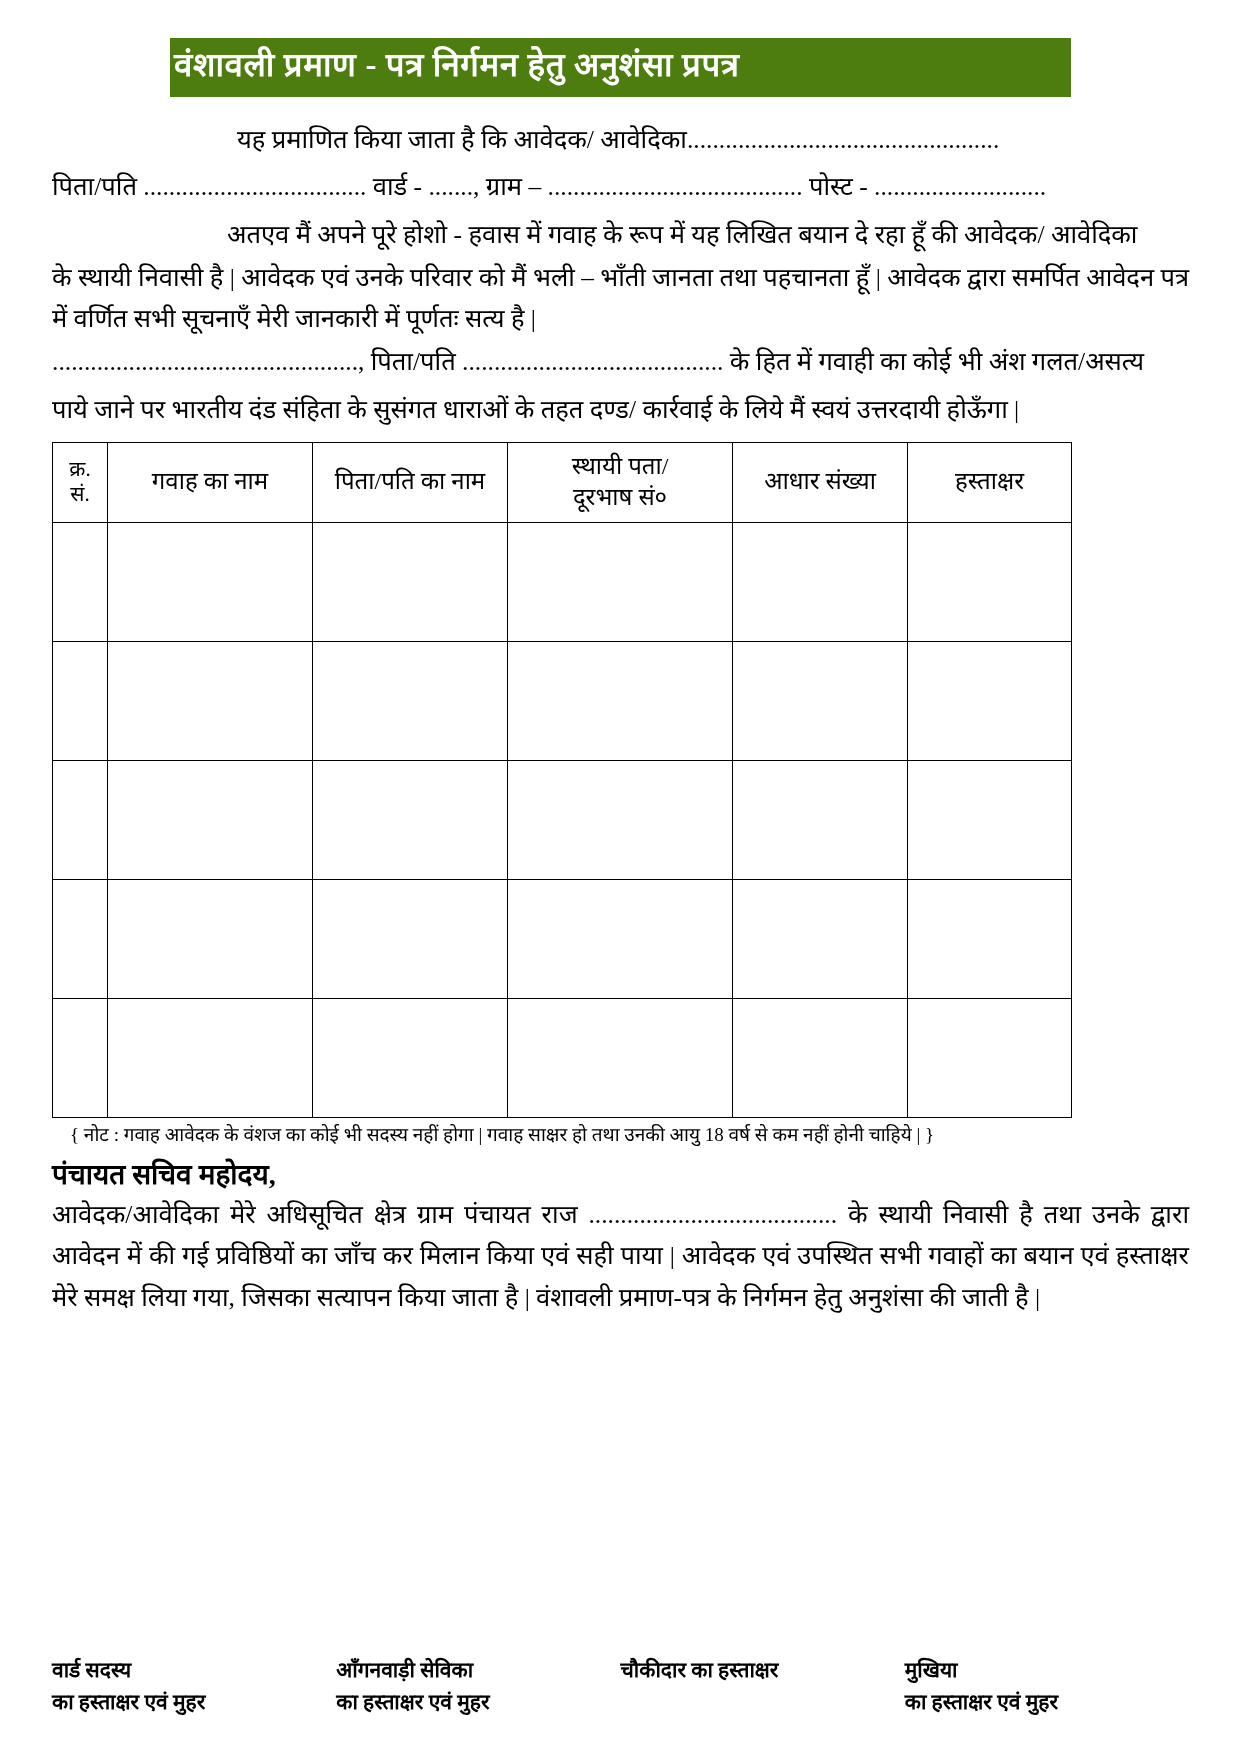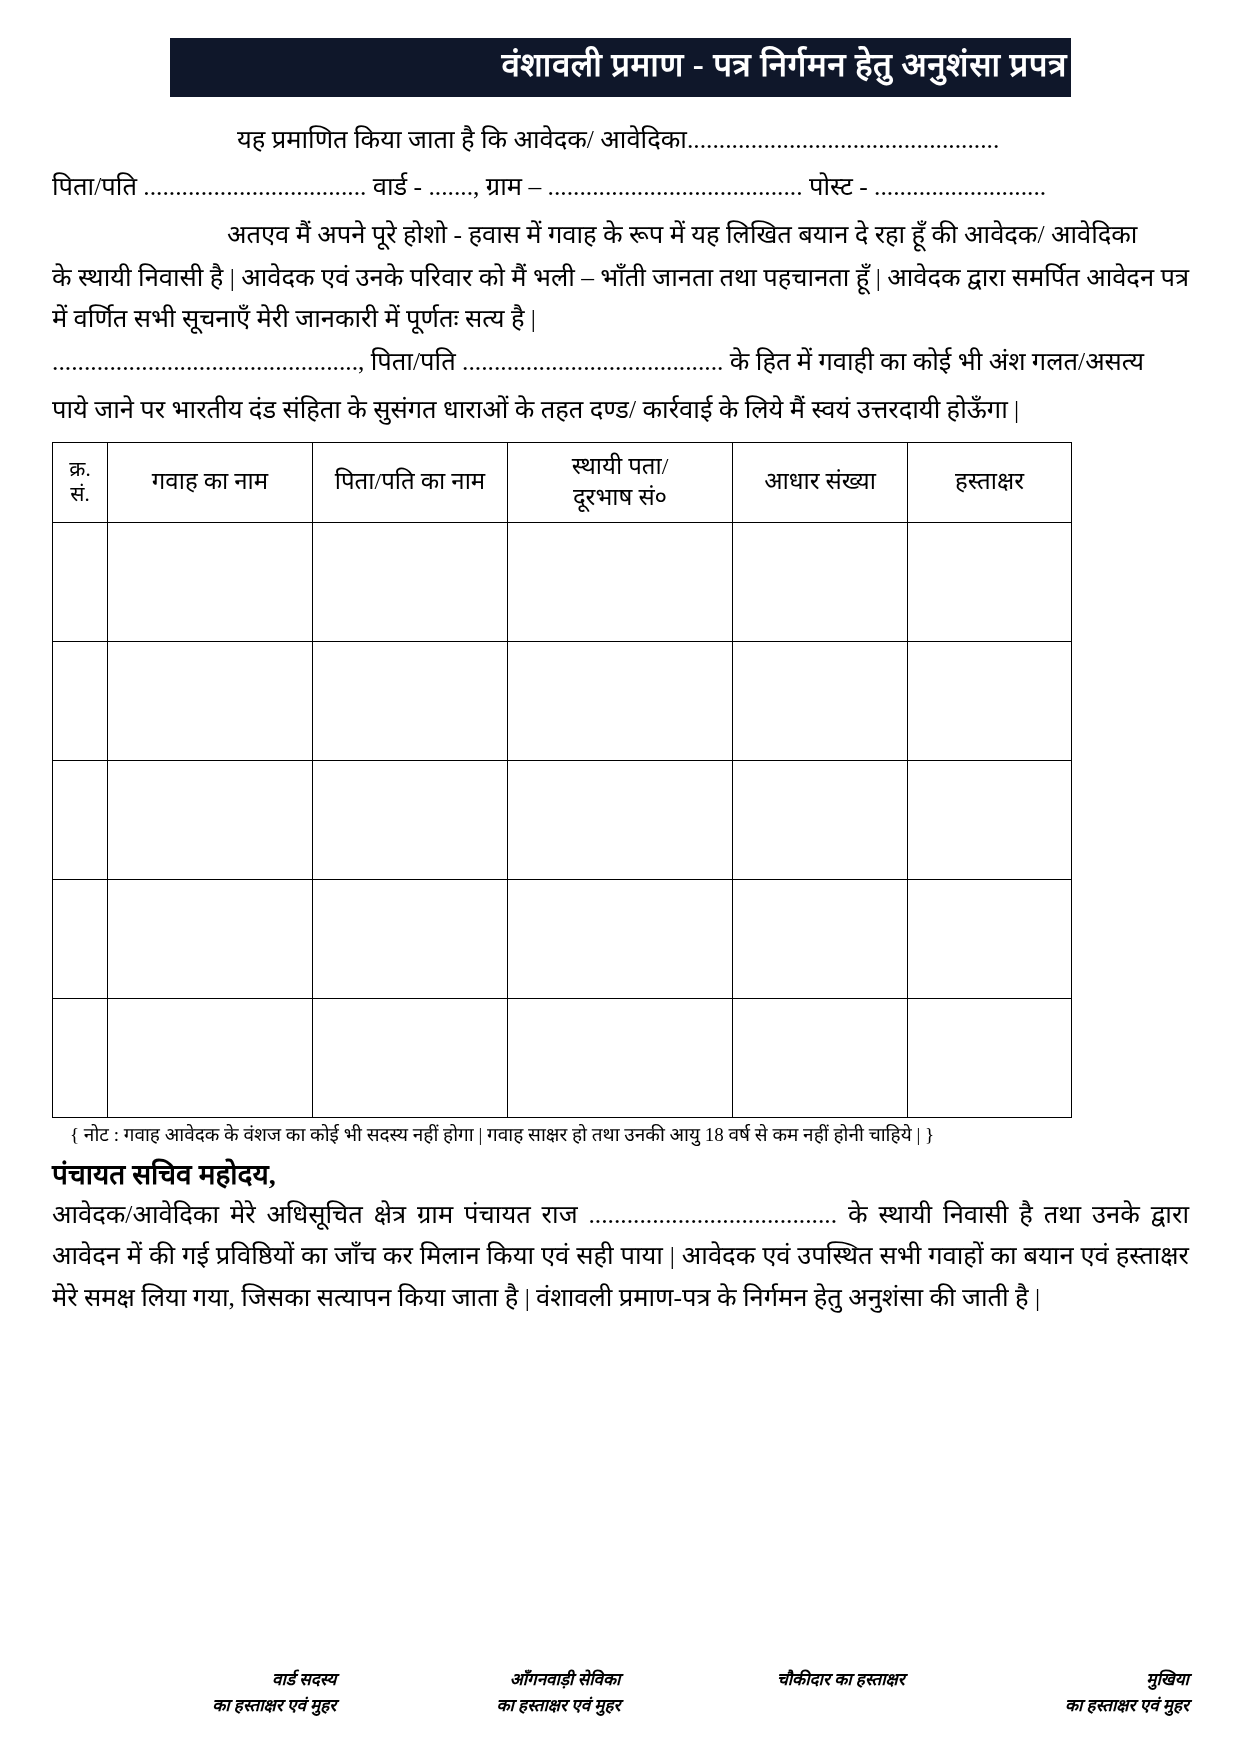--- a/index.html
+++ b/index.html
@@ -18,23 +18,23 @@
   .page {
     width: 1241px;
     height: 1755px;
     box-sizing: border-box;
     padding: 38px 52px 20px 52px;
     position: relative;
   }
 
   
   .title-banner {
-    background: #0f172a;
+    background: #4d7c0f;
     color: #ffffff;
-    text-align: right;
+    text-align: left;
     margin: 0 118px 0 118px;
     padding: 9px 4px 13px 4px;
     font-size: 33px;
     font-weight: 700;
     letter-spacing: 0.6px;
     line-height: 1.12;
     font-family: "Liberation Serif", "DejaVu Serif", serif;
   }
 
   
@@ -125,26 +125,25 @@
   .sign-row {
     position: absolute;
     left: 52px;
     right: 52px;
     bottom: 36px;
     display: flex;
     justify-content: space-between;
     align-items: flex-start;
   }
   .sign-col {
-    text-align: right;
-    font-size: 17px;
+    text-align: left;
+    font-size: 21px;
     font-weight: 700;
     line-height: 1.52;
     flex: 1 1 0;
-    font-style: italic;
   }
   .sign-col .l1 { display: block; }
   .sign-col .l2 { display: block; }
 </style>
 </head>
 <body>
 
 <div class="page">
 
   <div class="title-banner">वंशावली प्रमाण - पत्र निर्गमन हेतु अनुशंसा प्रपत्र</div>

